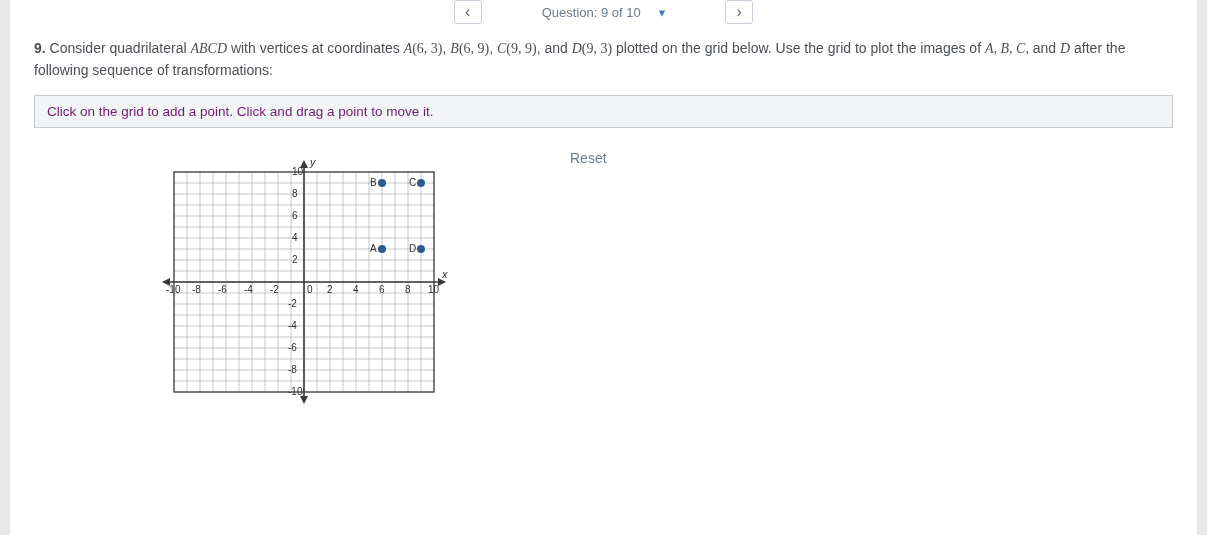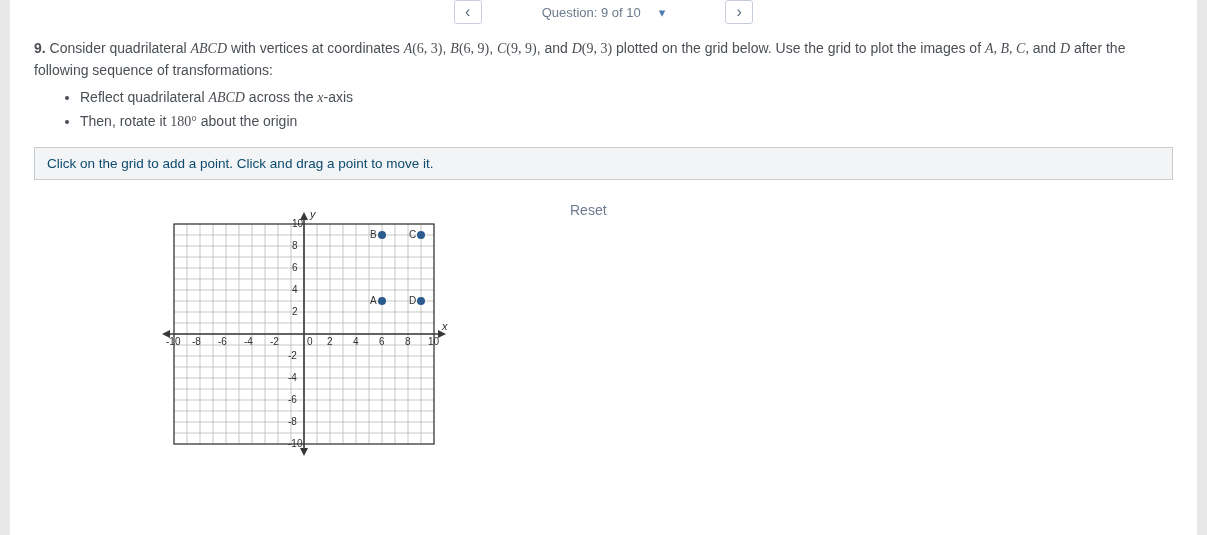--- a/index.html
+++ b/index.html
@@ -51,21 +51,21 @@
   .mathit { font-family: "Times New Roman", Times, serif; font-style: italic; }
   .mathrm { font-family: Liberation Serif, serif; }
   ul.steps { margin: 6px 0 0 46px; list-style: disc; }
   ul.steps li { margin: 2px 0; }
   .instruction-box {
     margin: 14px 24px 0 24px;
     border: 1px solid #c9cccf;
     background: #f3f4f5;
     padding: 8px 12px;
     font-size: 13.5px;
-    color: #0c4a6e;
+    color: #701a75;
   }
   .workspace {
     display: flex;
     margin-top: 24px;
     padding: 0 24px;
     gap: 40px;
     align-items: flex-start;
   }
   .grid-wrap {
     margin-left: 120px;
@@ -102,28 +102,20 @@
       <span class="dd">▾</span>
     </span>
     <button class="nav-arrow">›</button>
   </div>
 
   <div class="content">
     <p>
       <span class="qnum">9.</span>
       <span>Consider quadrilateral </span><span class="mathit">ABCD</span><span> with vertices at coordinates </span><span class="mathit">A</span><span class="mathrm">(6, 3)</span><span>, </span><span class="mathit">B</span><span class="mathrm">(6, 9)</span><span>, </span><span class="mathit">C</span><span class="mathrm">(9, 9)</span><span>, and </span><span class="mathit">D</span><span class="mathrm">(9, 3)</span><span> plotted on the grid below. Use the grid to plot the images of </span><span class="mathit">A, B, C,</span><span> and </span><span class="mathit">D</span><span> after the following sequence of transformations:</span>
     </p>
-    <ul class="steps">
-      <li>
-        <span>Reflect quadrilateral </span><span class="mathit">ABCD</span><span> across the </span><span class="mathit">x</span><span>-axis</span>
-      </li>
-      <li>
-        <span>Then, rotate it </span><span class="mathrm">180°</span><span> about the origin</span>
-      </li>
-    </ul>
   </div>
 
   <div class="instruction-box">
     <span>Click on the grid to add a point. Click and drag a point to move it.</span>
   </div>
 
   <div class="workspace">
     <div class="grid-wrap">
       <svg class="grid" id="grid-svg" width="300" height="260" viewBox="0 0 300 260">
           <line x1="20" y1="20" x2="20" y2="240" class="grid-line"></line>

